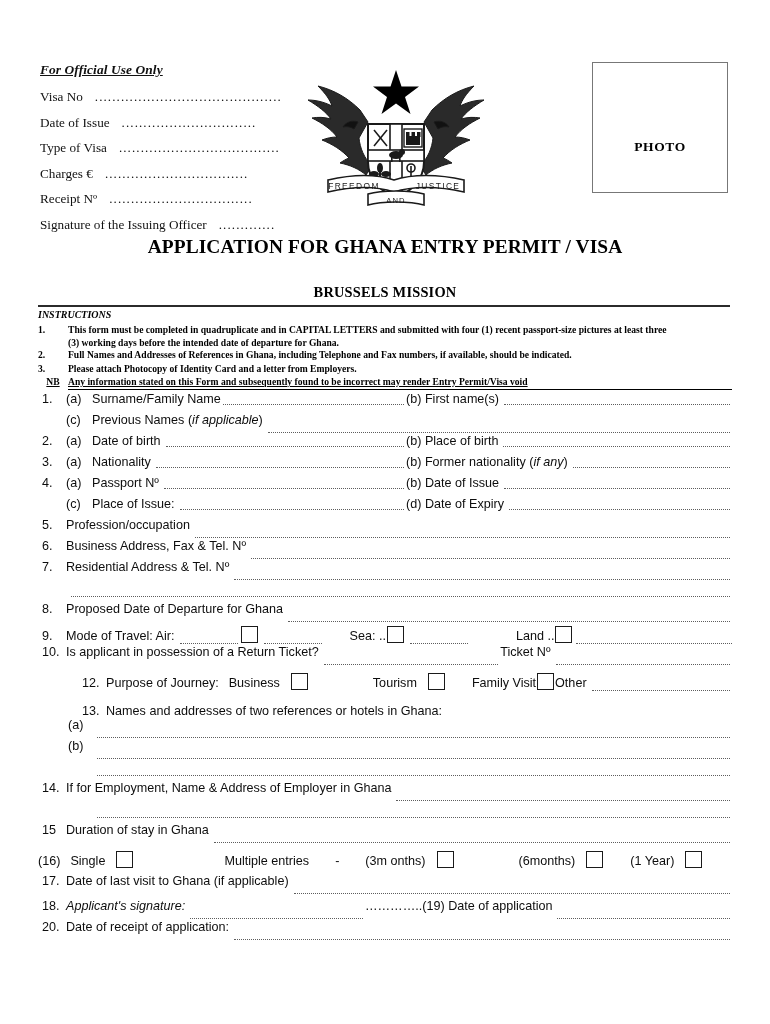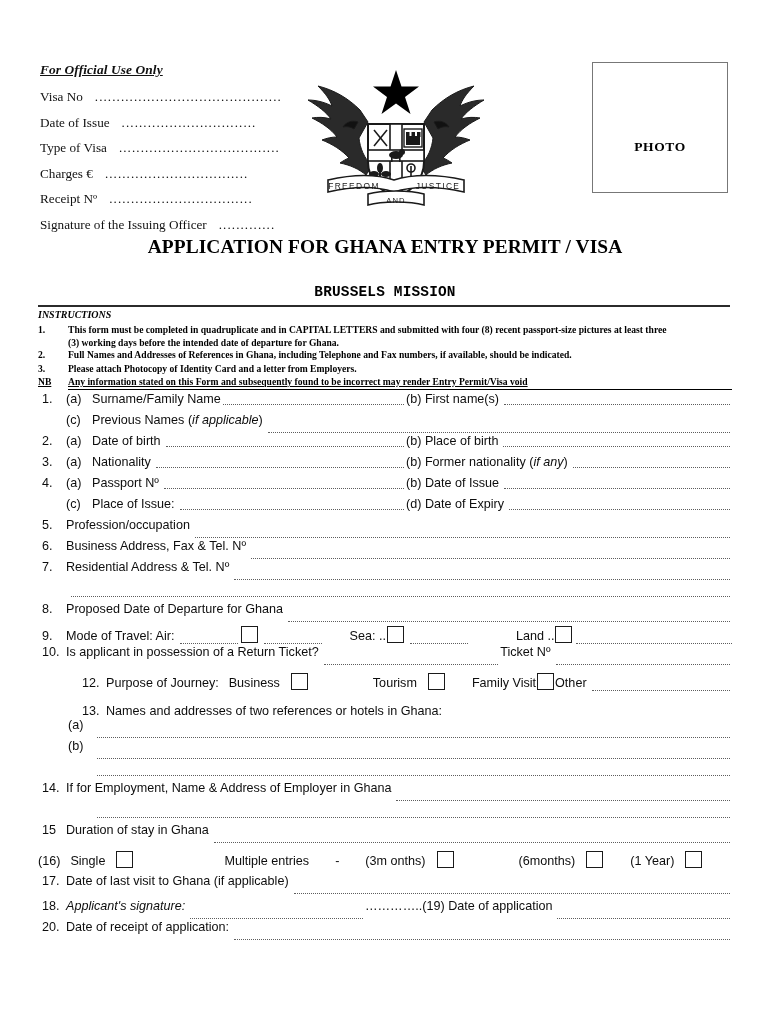--- a/index.html
+++ b/index.html
@@ -97,21 +97,21 @@
     font-family: "Liberation Serif", serif;
     font-weight: bold;
     font-size: 19.4px;
     letter-spacing: .1px;
   }
   .sub-title {
     position: absolute;
     left: 0; right: 0;
     top: 284px;
     text-align: center;
-    font-family: Liberation Mono, monospace;
+    font-family: Liberation Serif, serif;
     font-weight: bold;
     font-size: 14.4px;
     letter-spacing: .2px;
   }
 
   
   .rule-top {
     position: absolute;
     left: 38px;
     top: 305px;
@@ -143,21 +143,21 @@
   .ins-num {
     flex: 0 0 30px;
   }
   .ins-text { flex: 1 1 auto; }
   .ins-cont { margin-left: 30px; font-weight: bold; }
   .ins-nb {
     display: flex;
     font-weight: bold;
     margin-top: 1px;
   }
-  .ins-nb .ins-num { flex: 0 0 30px; text-decoration: underline; }
+  .ins-nb .ins-num { flex: 0 0 30px; text-decoration: underline; text-align: center; }
   .ins-nb .nb-body {
     flex: 1 1 auto;
     border-bottom: 1.1px solid #000;
     padding-bottom: .5px;
   }
   .ins-nb .nb-body span { text-decoration: underline; }
 
   
   .form-body {
     position: absolute;
@@ -357,21 +357,21 @@
 
   <div class="main-title">APPLICATION FOR GHANA ENTRY PERMIT / VISA</div>
   <div class="sub-title">BRUSSELS MISSION</div>
 
   <div class="rule-top"></div>
   <div class="instructions">
     <div class="ins-head">INSTRUCTIONS</div>
 
     <div class="ins-row">
       <span class="ins-num">1.</span>
-      <span class="ins-text">This form must be completed in quadruplicate  and in CAPITAL LETTERS and submitted with four (8) recent passport-size pictures at least three</span>
+      <span class="ins-text">This form must be completed in quadruplicate  and in CAPITAL LETTERS and submitted with four (1) recent passport-size pictures at least three</span>
     </div>
     <div class="ins-cont">(3) working days before the intended date of departure for Ghana.</div>
 
     <div class="ins-row">
       <span class="ins-num">2.</span>
       <span class="ins-text">Full Names and Addresses of References in Ghana, including Telephone and Fax numbers, if available, should be indicated.</span>
     </div>
 
     <div class="ins-row">
       <span class="ins-num">3.</span>

